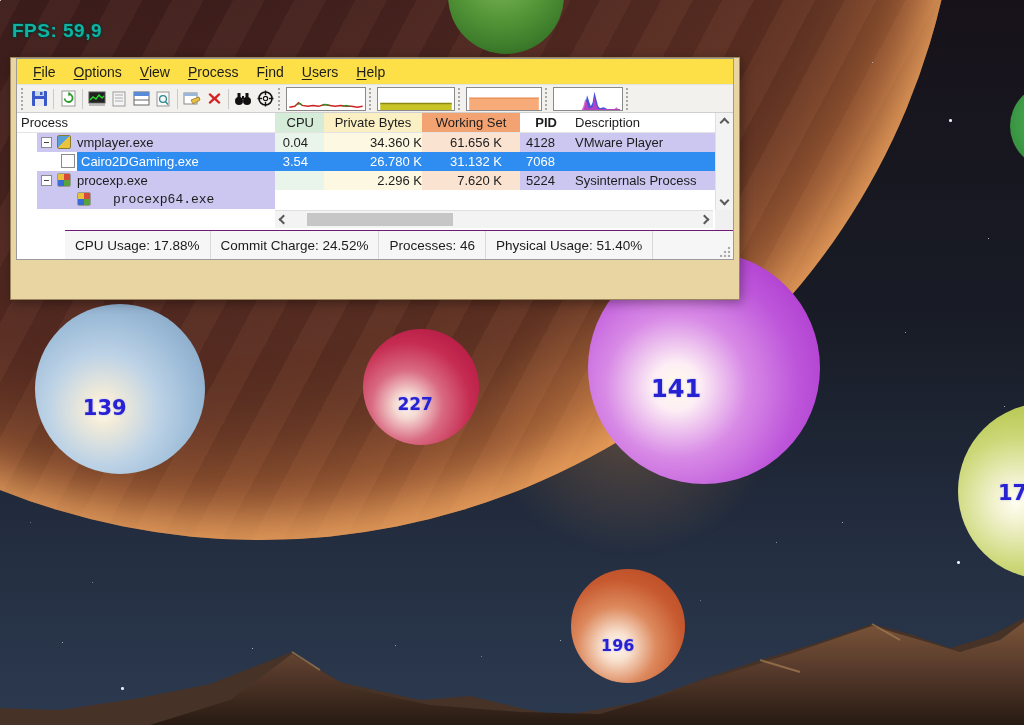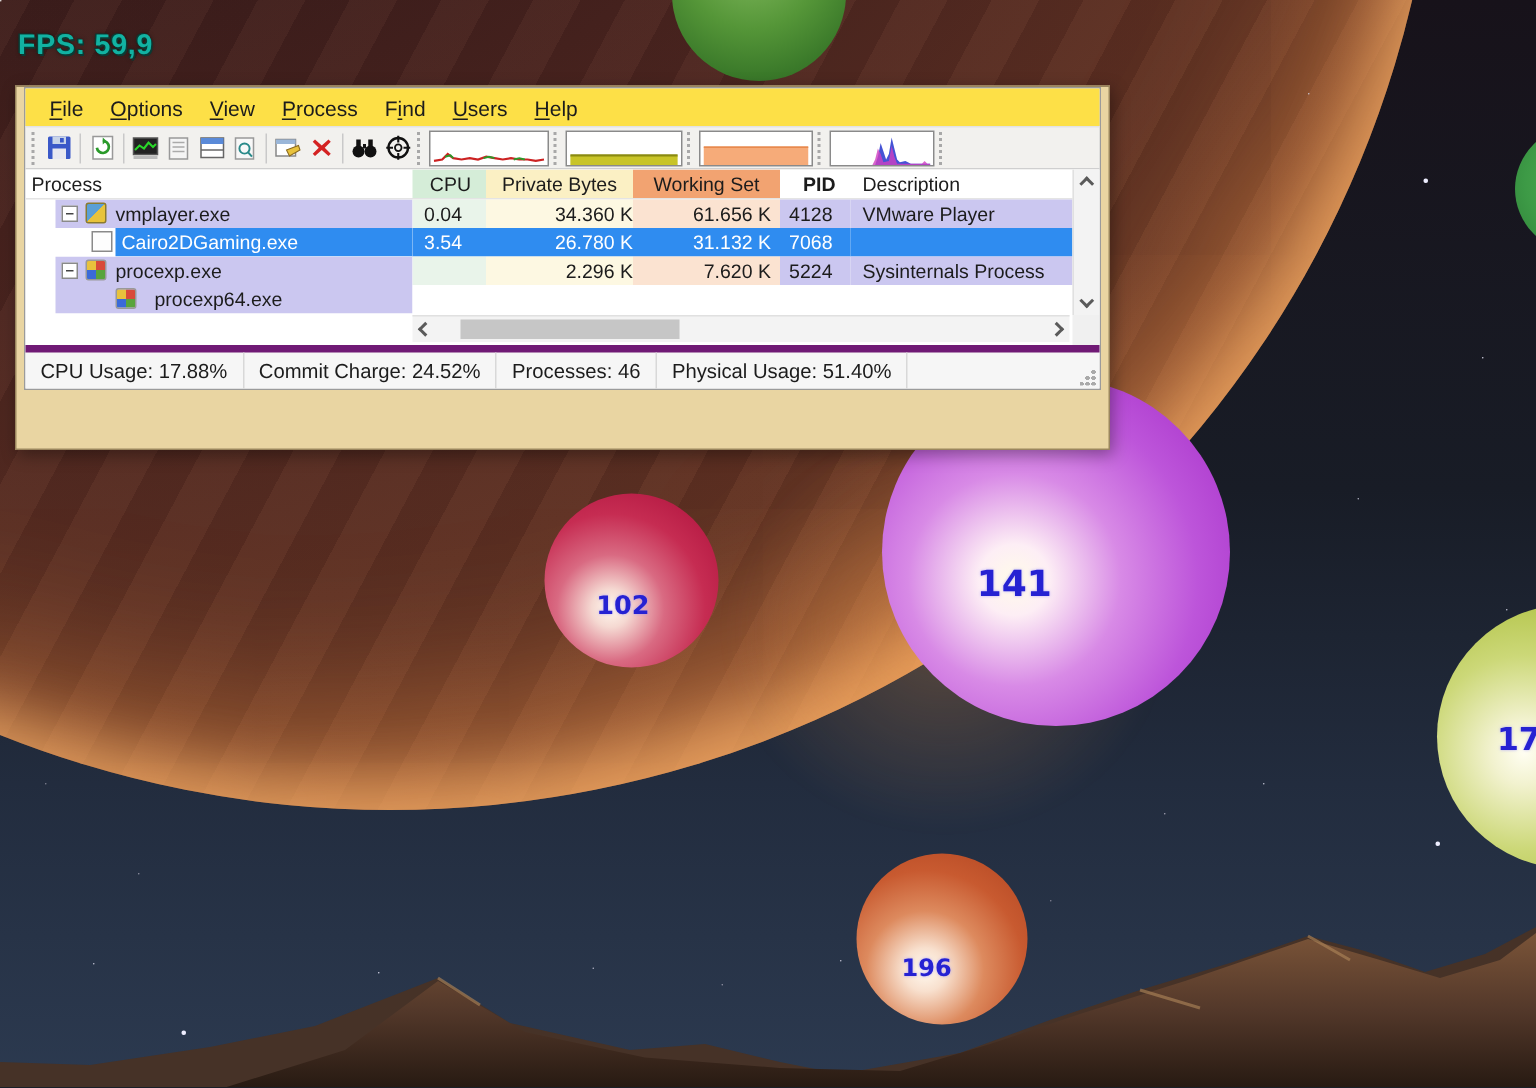--- a/index.html
+++ b/index.html
@@ -88,21 +88,21 @@
   .lrow.hdr { height:20px; line-height:20px; border-bottom:1px solid #e4e4e4; }
   .c { overflow:hidden; white-space:nowrap; }
   .hdr .h-proc { padding-left:4px; }
   .hdr .h-cpu { background:#d5edd8; text-align:right; padding-right:10px; }
   .hdr .h-pb { background:#fbf0c4; text-align:center; }
   .hdr .h-ws { background:#f2a371; text-align:center; }
   .hdr .h-pid { text-align:right; padding-right:10px;font-weight:bold; }
   .hdr .h-desc { padding-left:8px; }
   .cell-cpu { background:#e9f4ea; text-align:right; padding-right:16px; }
   .cell-pb { background:#fdf8e2; text-align:right; }
-  .cell-ws { background:#fbe3d1; text-align:right; padding-right:6px; }
+  .cell-ws { background:#fbe3d1; text-align:right; padding-right:18px; }
   .cell-pid { background:#cbc7f0; text-align:right; padding-right:12px; }
   .cell-desc { background:#cbc7f0; padding-left:8px; }
   .cell-proc { position:relative;padding-left:16px; }
   .lav { position:absolute; left:20px; right:0; top:0; bottom:0; background:#cbc7f0; }
   .sel-bg { position:absolute; left:60px; right:0; top:0; bottom:0; background:#2f8cf0; }
   .row-sel .cell-cpu, .row-sel .cell-pb, .row-sel .cell-ws, .row-sel .cell-pid, .row-sel .cell-desc
     { background:#2f8cf0; color:#fff; }
   .pname { position:absolute; top:0; }
   .row-sel .pname { color:#fff; }
   .expander { position:absolute; top:4px; width:11px; height:11px; background:#fff; border:1px solid #8a8a8a; }
@@ -122,21 +122,21 @@
   .chev.up { top:6px; transform:rotate(135deg); }
   .chev.down { bottom:6px; transform:rotate(-45deg); }
   .scroll-corner { position:absolute; right:0; top:97px; width:18px; height:20px; background:#f0f0f0; }
   .hscroll { position:absolute; left:258px; width:438px; top:97px; height:18px; background:#f3f3f3; border-top:1px solid #e0e0e0; }
   .hscroll .thumb { position:absolute; left:32px; top:2px; width:146px; height:13px; background:#c6c6c6; }
   .hscroll .chev { position:absolute; top:5px; width:7px; height:7px; border-left:2px solid #5a5a5a; border-bottom:2px solid #5a5a5a; }
   .chev.left { left:5px; transform:rotate(45deg); }
   .chev.right { right:5px; transform:rotate(-135deg); }
 
   
-  .statusbar { flex:1 1 auto; background:#f6f6f6; border-top:5px solid #701a75; display:flex; align-items:flex-start; position:relative; }
+  .statusbar { flex:1 1 auto; background:#f6f6f6; border-top:1px solid #701a75; display:flex; align-items:flex-start; position:relative;margin-left:48px; }
   .sseg { padding:0 10px; font-size:13.5px; height:100%; display:flex; align-items:center; border-right:1px solid #d8d8d8; }
   .sizegrip { position:absolute; right:2px; bottom:2px; width:11px; height:11px;
     background:
      linear-gradient(135deg, transparent 0 50%, transparent 0) ,
      radial-gradient(circle at 9px 2px, #aaa 1.4px, transparent 1.6px),
      radial-gradient(circle at 9px 6px, #aaa 1.4px, transparent 1.6px),
      radial-gradient(circle at 5px 6px, #aaa 1.4px, transparent 1.6px),
      radial-gradient(circle at 9px 10px,#aaa 1.4px, transparent 1.6px),
      radial-gradient(circle at 5px 10px,#aaa 1.4px, transparent 1.6px),
      radial-gradient(circle at 1px 10px,#aaa 1.4px, transparent 1.6px); }
@@ -156,22 +156,25 @@
           <stop offset="0.5" stop-color="#53382a"></stop>
           <stop offset="1" stop-color="#271a12"></stop>
       </linearGradient>
     </defs>
     <path d="M0,135 L0,118 L60,120 L140,108 L210,94 L292,62 L340,92 L420,110 L470,106 L520,118 L560,126 L640,112 L700,90 L760,70 L820,52 L872,34 L910,44 L950,58 L990,46 L1024,28 L1024,135 Z" fill="#463227"></path>
     <path d="M150,135 L230,110 L292,64 L350,98 L430,115 L520,122 L600,124 L660,106 L720,86 L790,64 L872,36 L920,50 L960,62 L1000,50 L1024,32 L1024,135 Z" fill="url(#mg)"></path>
     <path d="M292,62 L320,80 M872,34 L900,50 M760,70 L800,82" stroke="#ab8257" stroke-width="2" fill="none" opacity="0.65"></path>
   </svg>
 
   <div class="ball ball-green-top"></div>
+  <div class="ball ball-blue">
+    <span class="num" style="left:41%;top:61%;font-size:21px;">139</span>
+  </div>
   <div class="ball ball-red">
-    <span class="num" style="left:45%;top:65%;font-size:17px;">102</span>
+    <span class="num" style="left:45%;top:65%;font-size:17px;">227</span>
   </div>
   <div class="ball ball-purple">
     <span class="num" style="left:38%;top:59%;font-size:24px;">141</span>
   </div>
   <div class="ball ball-olive">
     <span class="num" style="left:31%;top:51%;font-size:21px;">17</span>
   </div>
   <div class="ball ball-orange">
     <span class="num" style="left:41%;top:67%;font-size:16px;">196</span>
   </div>
@@ -354,21 +357,21 @@
           <div class="c cell-ws">7.620 K</div>
           <div class="c cell-pid">5224</div>
           <div class="c cell-desc">Sysinternals Process</div>
           <div class="c"></div>
         </div>
 
         <div class="lrow">
           <div class="c cell-proc">
               <div class="lav"></div>
             <span class="ticon icon-procexp" style="left:60px;"></span>
-            <span class="pname" style="left:86px;">procexp64.exe</span>
+            <span class="pname" style="left:96px;font-family:Liberation Mono, monospace;">procexp64.exe</span>
           </div>
           <div class="c"></div>
             <div class="c"></div>
             <div class="c"></div>
             <div class="c"></div>
             <div class="c"></div>
             <div class="c"></div>
         </div>
 
         <div class="vscroll">

